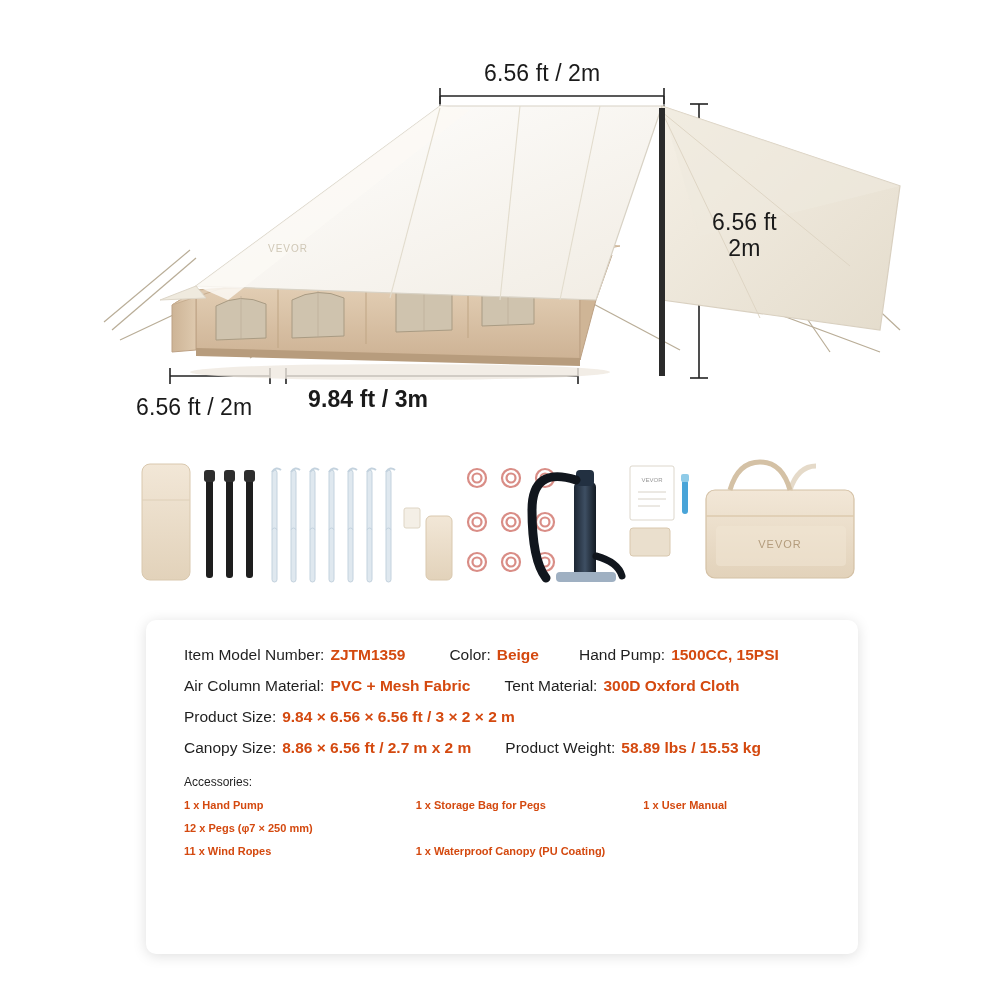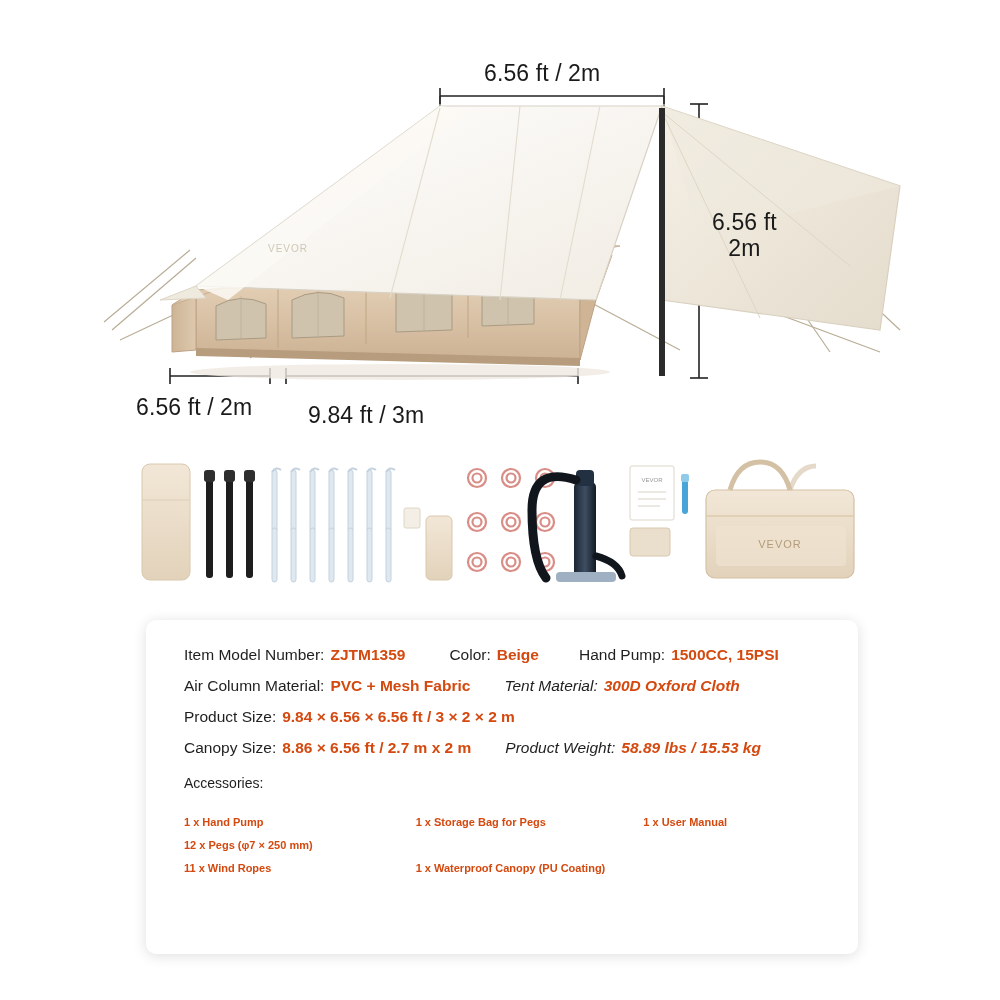--- a/index.html
+++ b/index.html
@@ -50,27 +50,27 @@
     font-size: 15.5px;
     color: #222;
     white-space: nowrap;
   }
   .spec-item { display: flex; align-items: flex-end; }
   .lbl { color: #1f1f1f; }
   .val { color: #d4490f; font-weight: bold; margin-left: 6px; }
 
   .gap-a { margin-left: 44px; }
   .gap-b { margin-left: 40px; }
-  .gap-c { margin-left: 34px; font-style: italic; }
+  .gap-c { margin-left: 34px; }
 
   .acc-title {
-    font-size: 14px;
+    font-size: 12px;
     color: #1f1f1f;
     margin-top: 18px;
-    margin-bottom: 25px;
+    margin-bottom: 10px;
   }
   .acc-grid {
     font-size: 11px;
     color: #d4490f;
     font-weight: bold;
   }
   .acc-line { display: flex; margin-bottom: 11px; }
   .acc-c1 { width: 236px; }
   .acc-c2 { width: 232px; }
   .acc-c3 { width: 180px; }
@@ -323,21 +323,21 @@
 
     <div class="dimlabel" style="left:484px; top:60px;">6.56 ft / 2m</div>
 
     <div class="dimlabel two-line" style="left:712px; top:210px;">
       <span>6.56 ft</span><br>
       <span>2m</span>
     </div>
 
     <div class="dimlabel" style="left:136px; top:394px;">6.56 ft / 2m</div>
 
-    <div class="dimlabel" style="left:308px; top:402px;">9.84 ft / 3m</div>
+    <div class="dimlabel" style="left:308px; top:386px;font-weight:bold;">9.84 ft / 3m</div>
   </div>
 
   <div class="spec-card">
 
     <div class="spec-row">
       <span class="spec-item">
         <span class="lbl">Item Model Number:</span>
         <span class="val">ZJTM1359</span>
       </span>
       <span class="spec-item gap-a">

